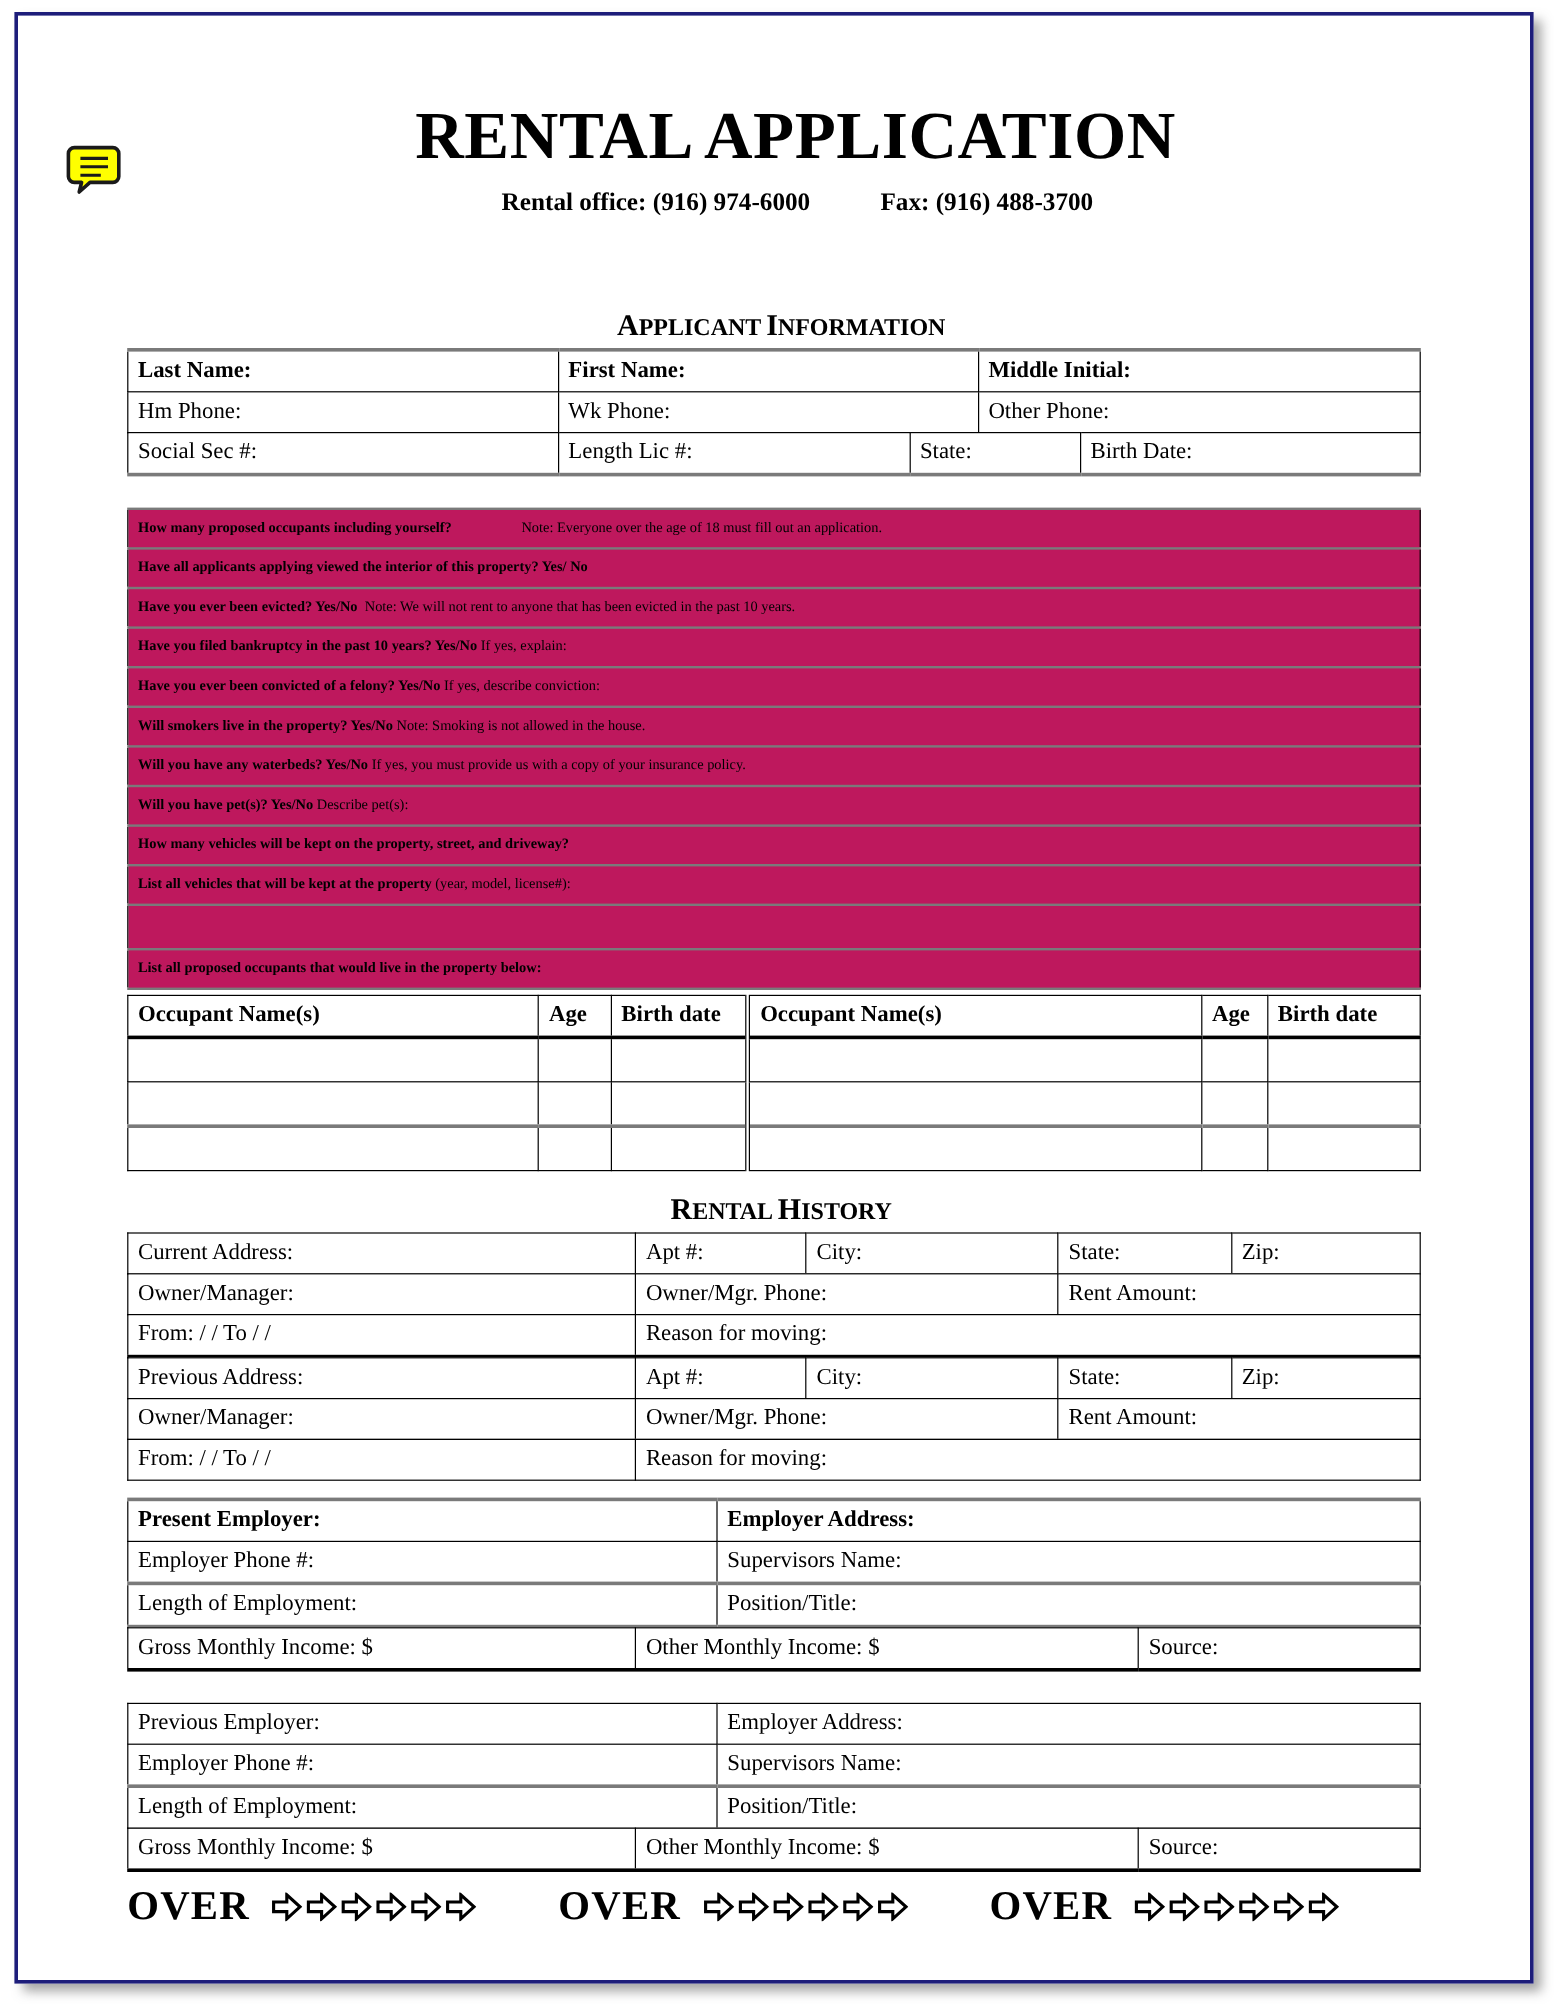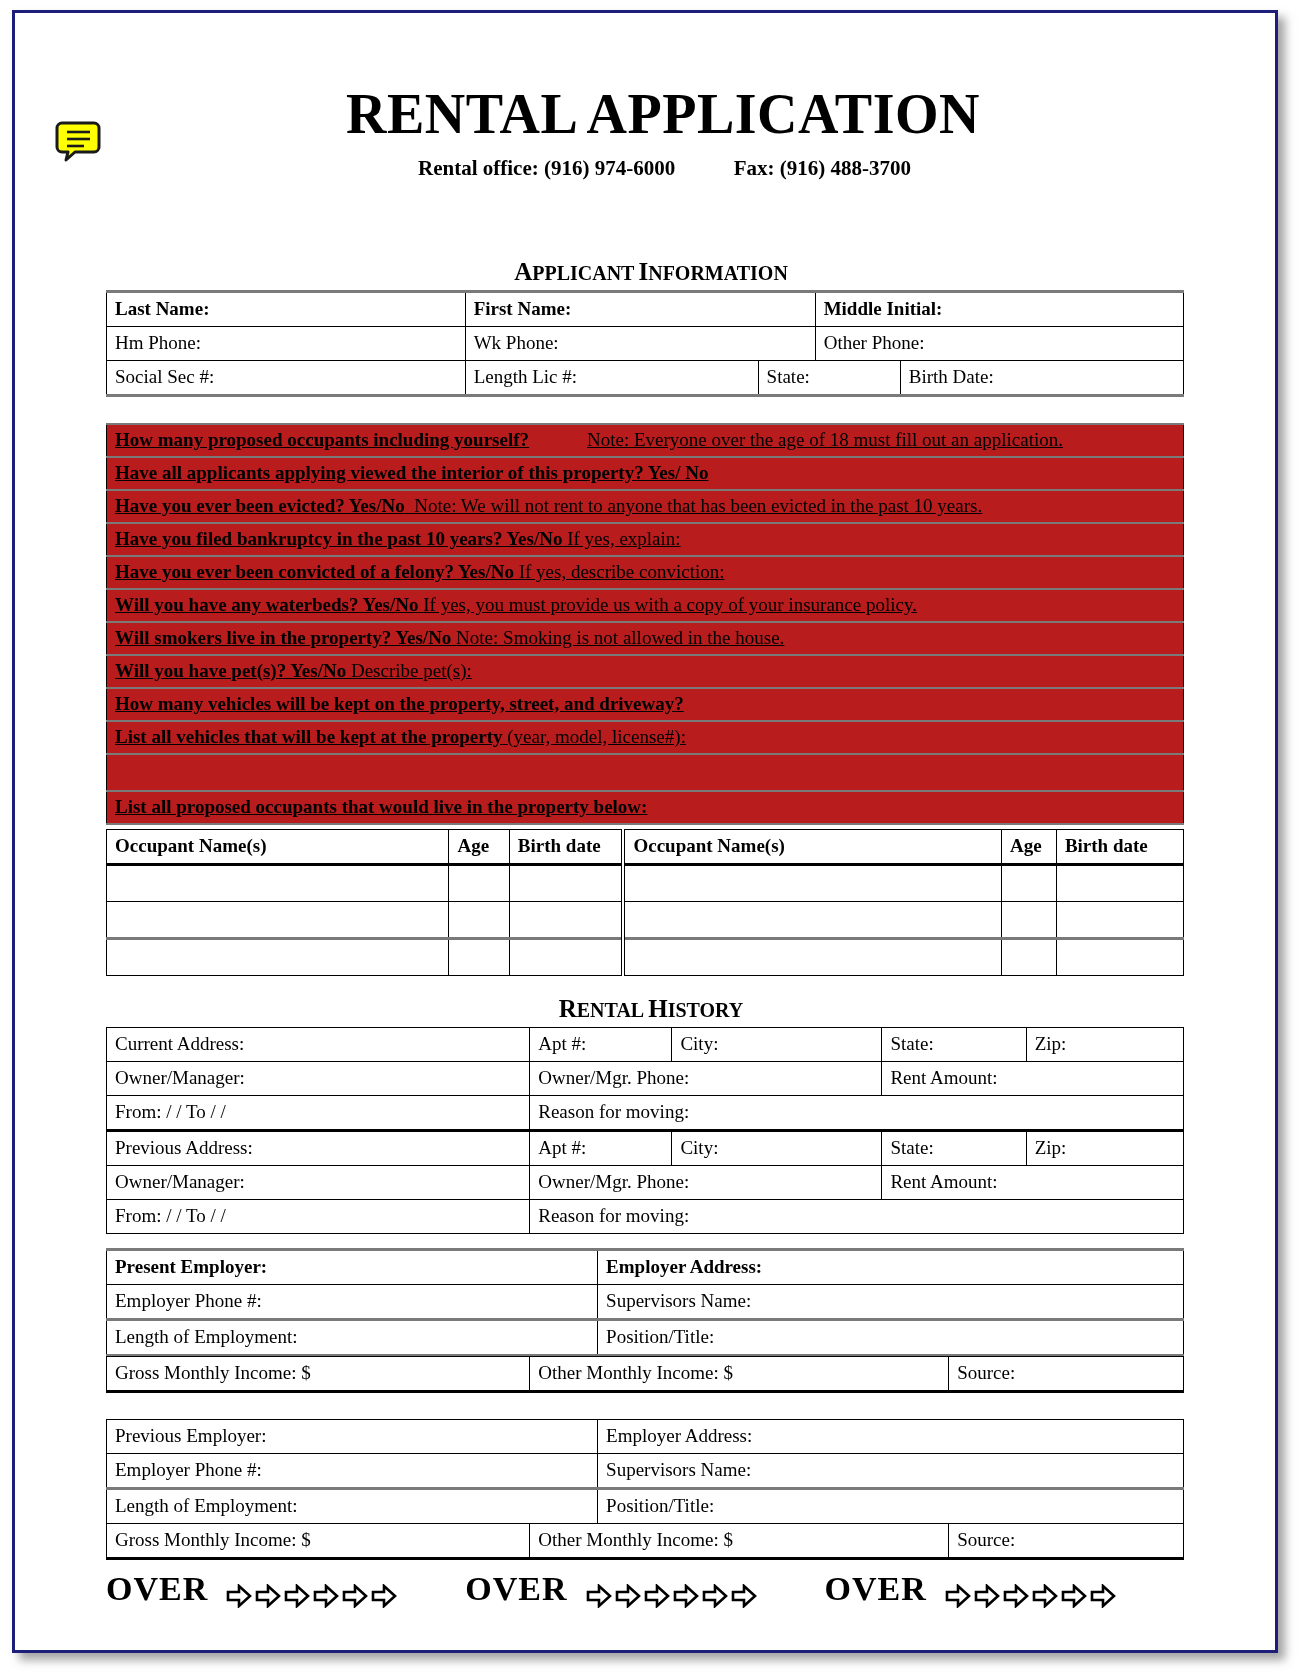--- a/index.html
+++ b/index.html
@@ -100,25 +100,24 @@
   
   .q-table {
     border-collapse: collapse;
     width: 1078px;
     margin: 0 auto;
     table-layout: fixed;
   }
   .q-table td {
     border: 1px solid #000;
     border-top: 2px solid #7a7a7a;
-    font-size: 19px;
+    font-size: 12px;
     padding: 4px 8px 5px 8px;
     height: 22px;
-    background: #b91c1c;
-    text-decoration: underline;
+    background: #be185d;
   }
   .q-table tr:last-child td { border-bottom: 2px solid #7a7a7a; }
   .q-strong { font-weight: bold; }
   .q-note { font-weight: normal; }
   .q-note-gap { display: inline-block; width: 58px; }
   .q-blank-row td { height: 26px; }
 
   
   .occ-table {
     border-collapse: collapse;
@@ -140,21 +139,21 @@
 
   
   .over-row {
     display: flex;
     width: 1078px;
     margin: 10px auto 0 auto;
     align-items: center;
   }
   .over-group {
     display: flex;
-    align-items: flex-end;
+    align-items: center;
     width: 33.33%;
   }
   .over-word {
     font-size: 34px;
     font-weight: bold;
     letter-spacing: 1px;
     margin-right: 18px;
   }
   .arrows {
     display: flex;
@@ -258,26 +257,26 @@
           <span class="q-strong">Have you filed bankruptcy in the past 10 years?  Yes/No</span> <span class="q-note">If yes, explain:</span>
         </td>
       </tr>
       <tr>
         <td>
           <span class="q-strong">Have you ever been convicted of a felony?  Yes/No</span> <span class="q-note">If yes, describe conviction:</span>
         </td>
       </tr>
       <tr>
         <td>
+          <span class="q-strong">Will smokers live in the property?  Yes/No</span> <span class="q-note">Note: Smoking is not allowed in the house.</span>
+        </td>
+      </tr>
+      <tr>
+        <td>
           <span class="q-strong">Will you have any waterbeds?  Yes/No</span> <span class="q-note">If yes, you must provide us with a copy of your insurance policy.</span>
-        </td>
-      </tr>
-      <tr>
-        <td>
-          <span class="q-strong">Will smokers live in the property?  Yes/No</span> <span class="q-note">Note: Smoking is not allowed in the house.</span>
         </td>
       </tr>
       <tr>
         <td>
           <span class="q-strong">Will you have pet(s)?  Yes/No</span> <span class="q-note">Describe pet(s):</span>
         </td>
       </tr>
       <tr>
         <td>
           <span class="q-strong">How many vehicles will be kept on the property, street, and driveway?</span>

